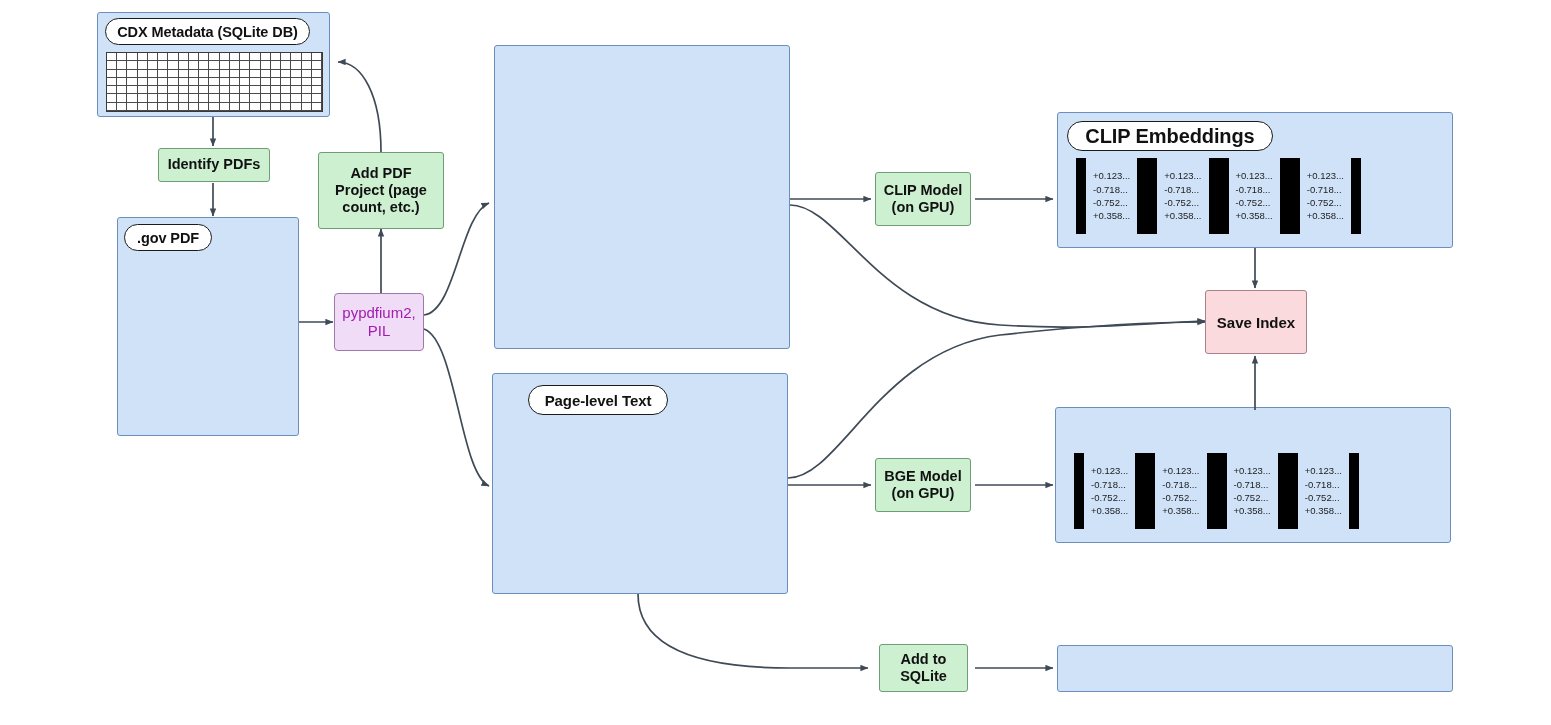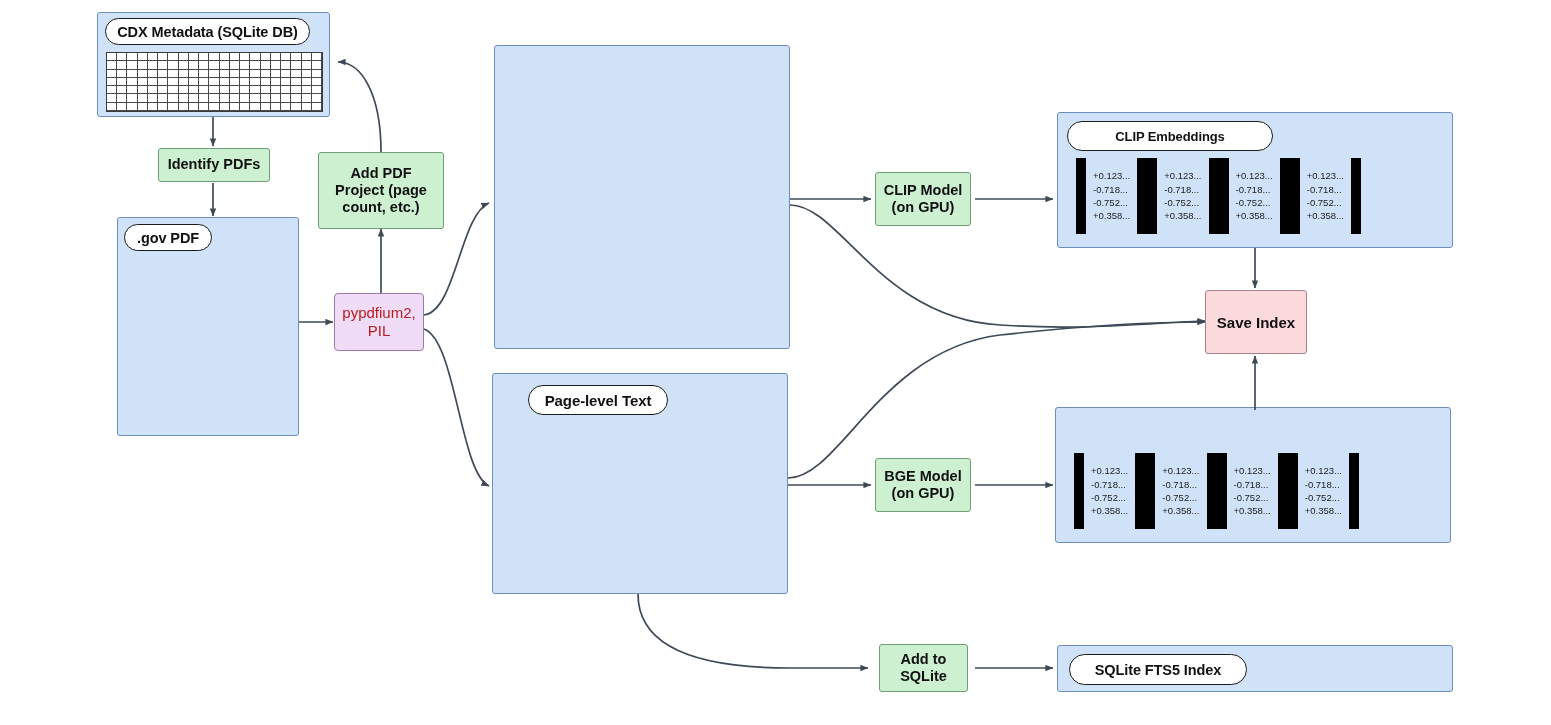--- a/index.html
+++ b/index.html
@@ -54,21 +54,21 @@
     line-height:1.18;
     z-index:4;
   }
   .lib{
     background:#f0dcf7;
     border:1.4px solid #9e7aab;
     border-radius:4px;
     display:flex;align-items:center;justify-content:center;
     text-align:center;
     font-weight:normal;
-    color:#b91c1c;
+    color:#a21caf;
     line-height:1.2;
     z-index:4;
   }
   .sink{
     background:#fadadd;
     border:1.4px solid #a8818a;
     border-radius:3px;
     display:flex;align-items:center;justify-content:center;
     text-align:center;
     font-weight:bold;
@@ -525,21 +525,21 @@
   </div>
 
   <div class="node proc" style="left:875px;top:172px;width:96px;height:54px;font-size:14.5px;white-space:pre-line;">CLIP Model
 (on GPU)</div>
   <div class="node proc" style="left:875px;top:458px;width:96px;height:54px;font-size:14.5px;white-space:pre-line;">BGE Model
 (on GPU)</div>
   <div class="node proc" style="left:879px;top:644px;width:89px;height:48px;font-size:14.5px;white-space:pre-line;">Add to
 SQLite</div>
 
   <div class="node container" style="left:1057px;top:112px;width:396px;height:136px;"></div>
-  <div class="pill" style="left:1067px;top:121px;width:204px;height:28px;font-size:13px;">CLIP Embeddings</div>
+  <div class="pill" style="left:1067px;top:121px;width:204px;height:28px;font-size:20px;">CLIP Embeddings</div>
   <div class="vecrow" style="left:1076px;top:158px;">
       <div class="vec">
         <div class="brk l"></div>
         <div class="vecnums">
           <div>+0.123...</div>
           <div>-0.718...</div>
           <div>-0.752...</div>
           <div>+0.358...</div>
         </div>
         <div class="brk r"></div>
@@ -616,15 +616,14 @@
           <div>-0.752...</div>
           <div>+0.358...</div>
         </div>
         <div class="brk r"></div>
       </div>
     </div>
 
   <div class="node sink" style="left:1205px;top:290px;width:102px;height:64px;font-size:15px;">Save Index</div>
 
   <div class="node container" style="left:1057px;top:645px;width:396px;height:47px;"></div>
-  <div class="pill" style="left:1069px;top:654px;width:176px;height:29px;font-size:14.5px;">SQLite FTS5 Index</div>
 
 </div>
 
 </body></html>

